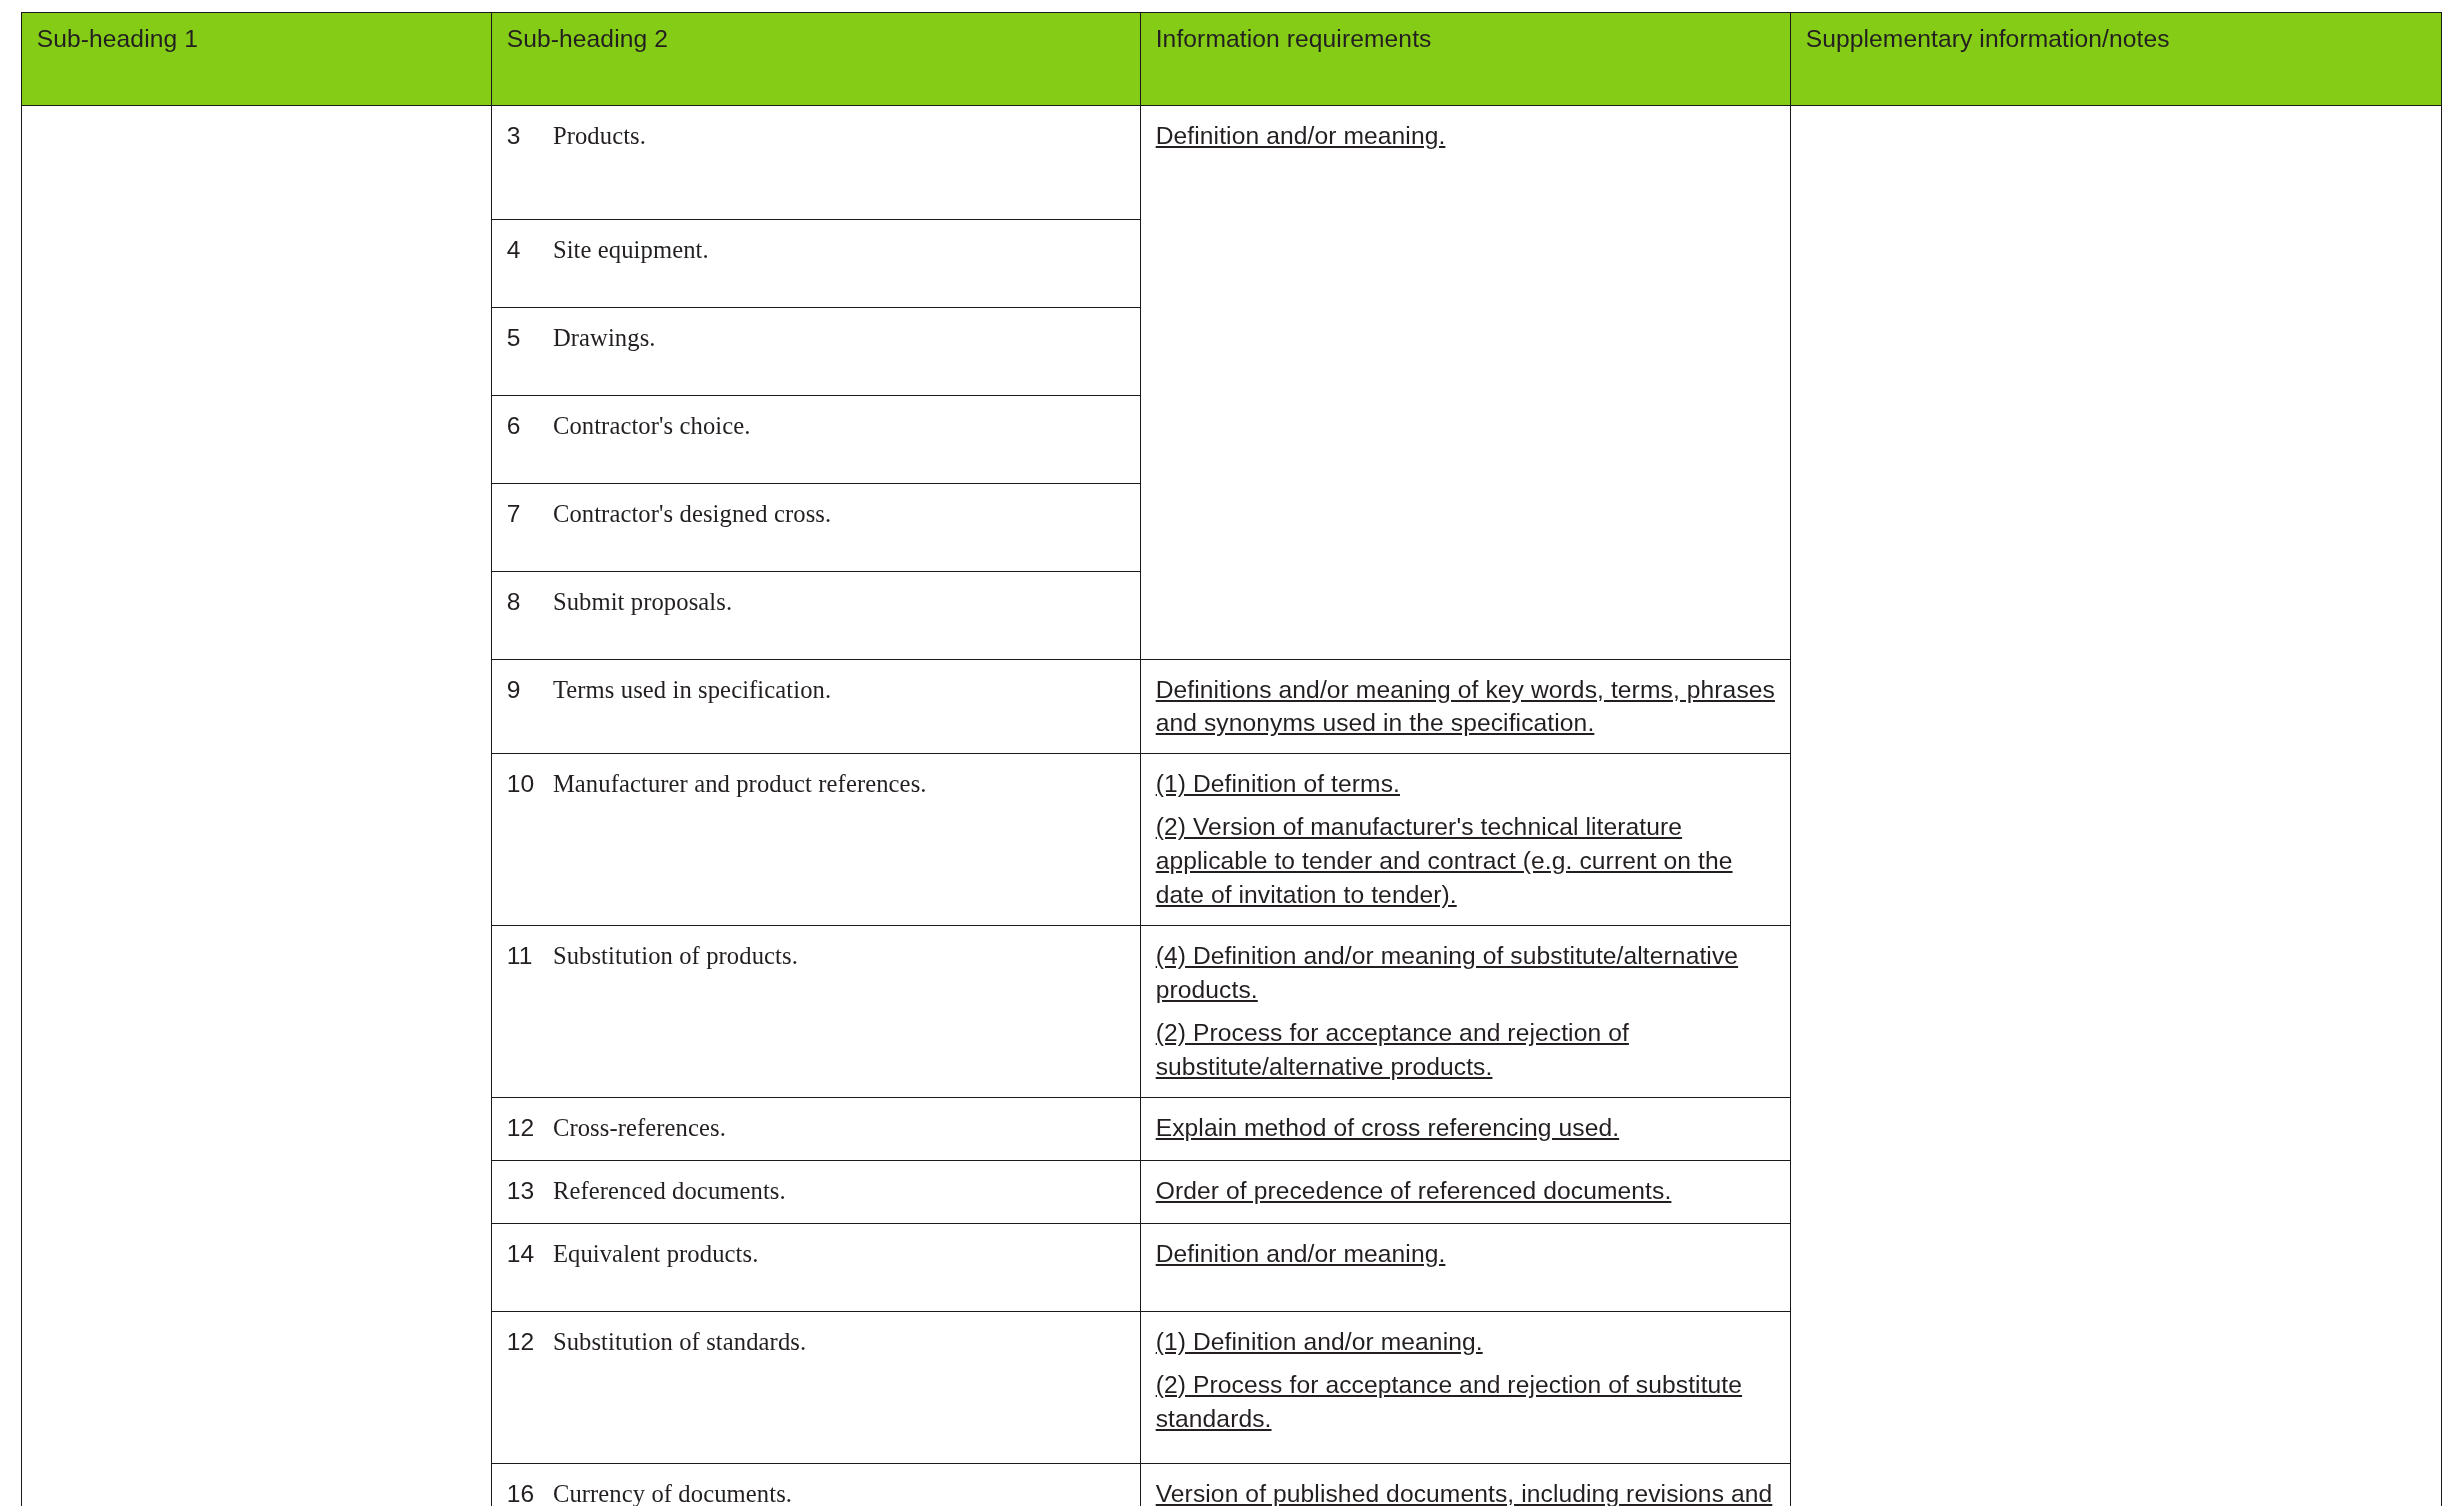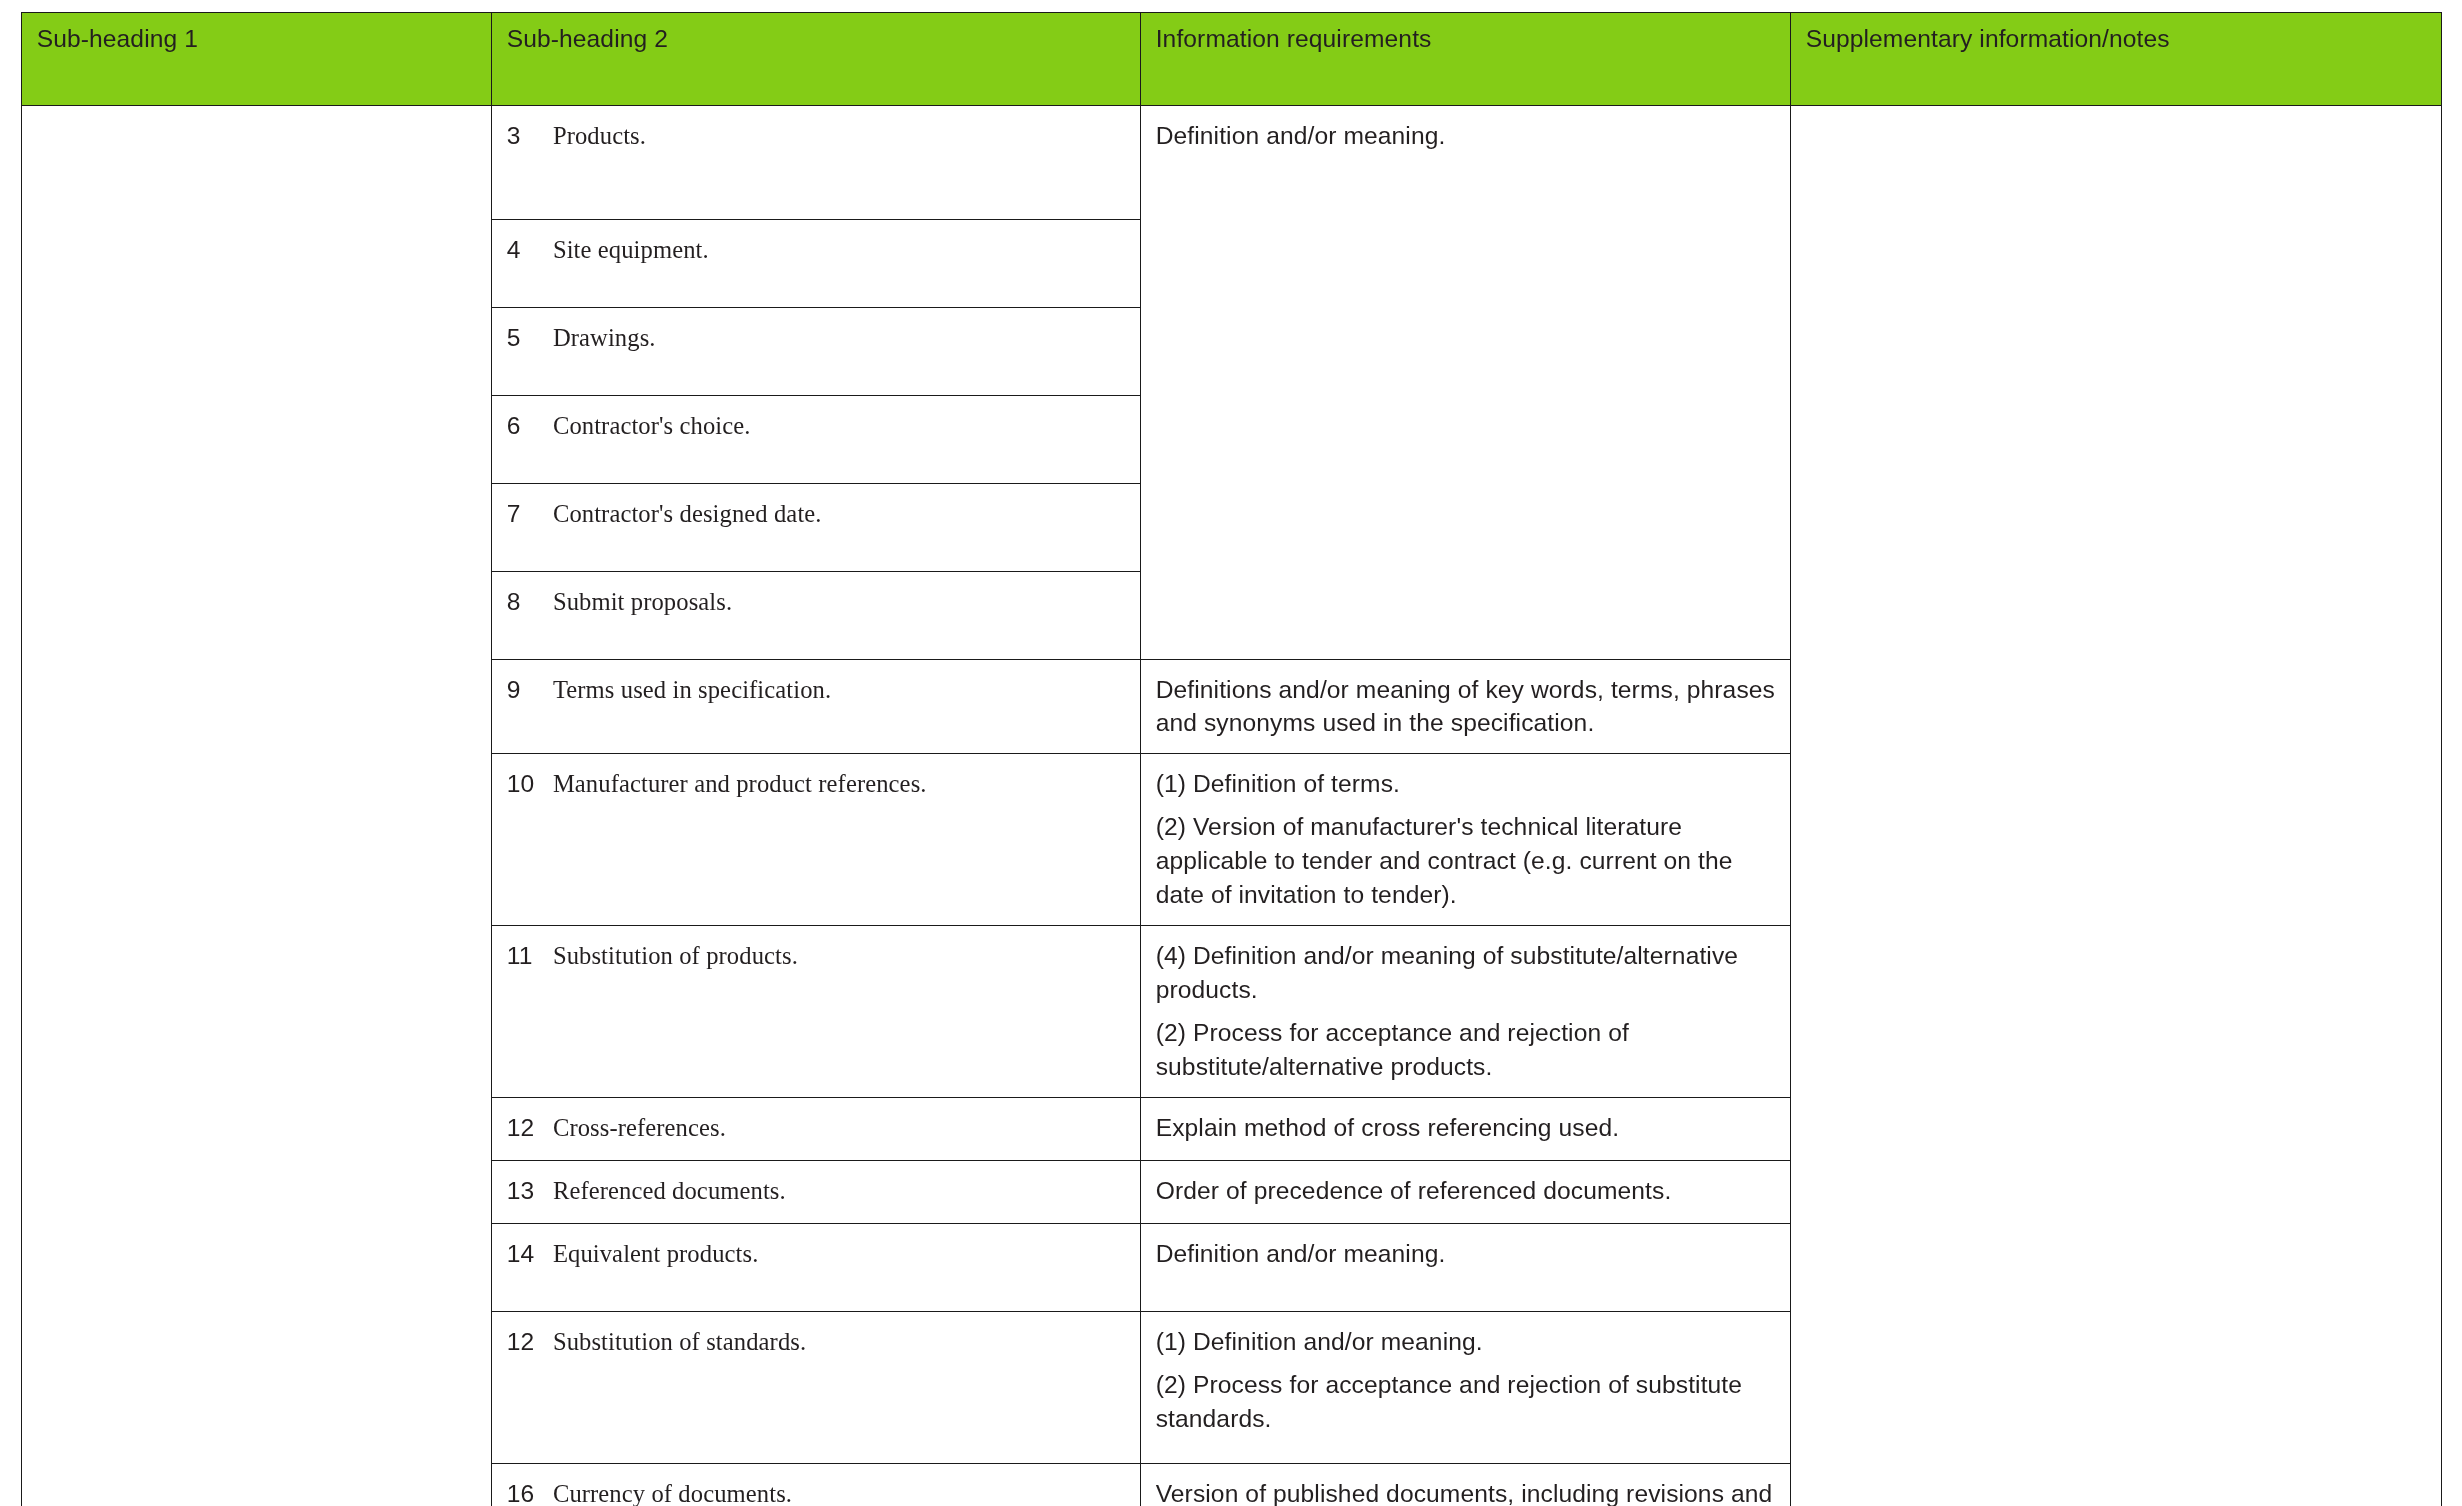--- a/index.html
+++ b/index.html
@@ -71,20 +71,21 @@
     padding-right: 8.2px;
     white-space: nowrap;
   }
   .item-label {
     flex: 1 1 auto;
     font-family: Liberation Serif, serif;
   }
 
   .req-line {
     display: block;
+    text-decoration: underline;
   }
   .req-line + .req-line {
     margin-top: 9px;
   }
 </style>
 </head>
 <body>
 
 <div class="sheet">
 
@@ -140,21 +141,21 @@
             <div class="item">
               <span class="item-num">6</span>
               <span class="item-label">Contractor's choice.</span>
             </div>
           </td>
         </tr>
         <tr>
           <td style="height: 61px;">
             <div class="item">
               <span class="item-num">7</span>
-              <span class="item-label">Contractor's designed date.</span>
+              <span class="item-label">Contractor's designed cross.</span>
             </div>
           </td>
         </tr>
         <tr>
           <td style="height: 61px;">
             <div class="item">
               <span class="item-num">8</span>
               <span class="item-label">Submit proposals.</span>
             </div>
           </td>

